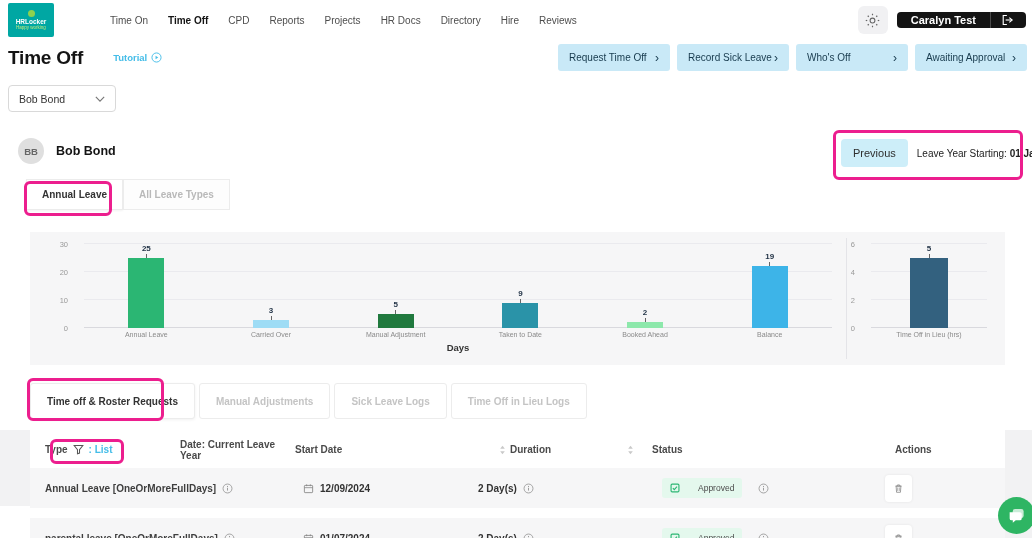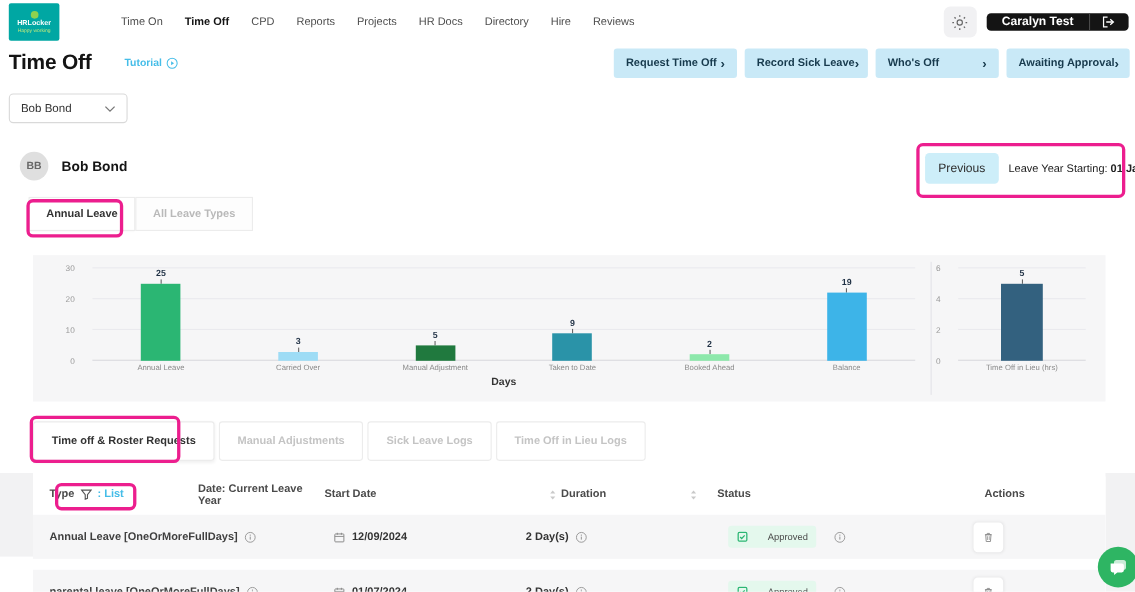--- a/index.html
+++ b/index.html
@@ -20,21 +20,21 @@
   .user-group{display:flex;align-items:center;background:#141414;border-radius:4px;height:16px}
   .user-name{color:#fff;font-size:11px;font-weight:700;padding:0 14px;cursor:pointer}
   .user-div{width:1px;height:16px;background:#4a4a4a}
   .logout-btn{padding:0 11px;display:flex;align-items:center;height:100%;cursor:pointer}
 
   
   .title-row{display:flex;align-items:center;padding:4px 5px 0 8px}
   .page-title{font-size:19px;font-weight:800;color:#141414;letter-spacing:-.2px}
   .tutorial{display:flex;align-items:center;gap:4px;margin-left:30px;font-size:9.5px;font-weight:700;color:var(--link-blue,#45bde8);cursor:pointer}
   .actions-row{margin-left:auto;display:flex;gap:7px}
-  .action-btn{width:112px;height:27px;background:var(--btn-blue,#c9e9f7);border-radius:3px;display:flex;align-items:center;justify-content:space-between;padding:0 11px;font-size:10px;font-weight:700;color:#173a4d;cursor:pointer;white-space:nowrap}
+  .action-btn{width:112px;height:27px;background:var(--btn-blue,#c9e9f7);border-radius:3px;display:flex;align-items:center;justify-content:space-between;padding:0 11px;font-size:10px;font-weight:400;color:#173a4d;cursor:pointer;white-space:nowrap}
   .action-btn .chev{font-size:12px;line-height:10px}
 
   
   .select-row{padding:14px 0 0 8px}
   .select{width:108px;height:27px;border:1px solid #d9d9d9;border-radius:4px;background:#fff;display:flex;align-items:center;justify-content:space-between;padding:0 10px;font-size:10.5px;color:#333;cursor:pointer}
 
   
   .person-row{display:flex;align-items:center;margin:26px 0 0 18px}
   .avatar{width:26px;height:26px;border-radius:50%;background:#dfdfdf;display:flex;align-items:center;justify-content:center;font-size:9.5px;font-weight:700;color:#666}
   .person-name{margin-left:12px;font-size:12.5px;font-weight:700;color:#141414}

